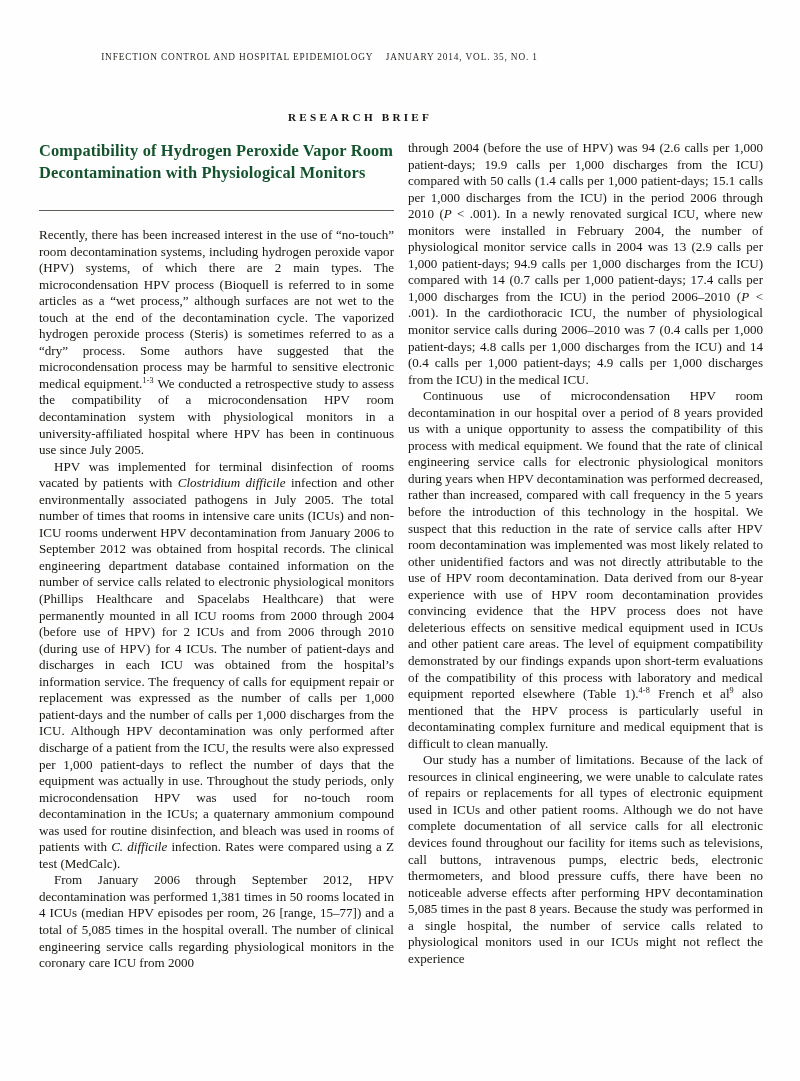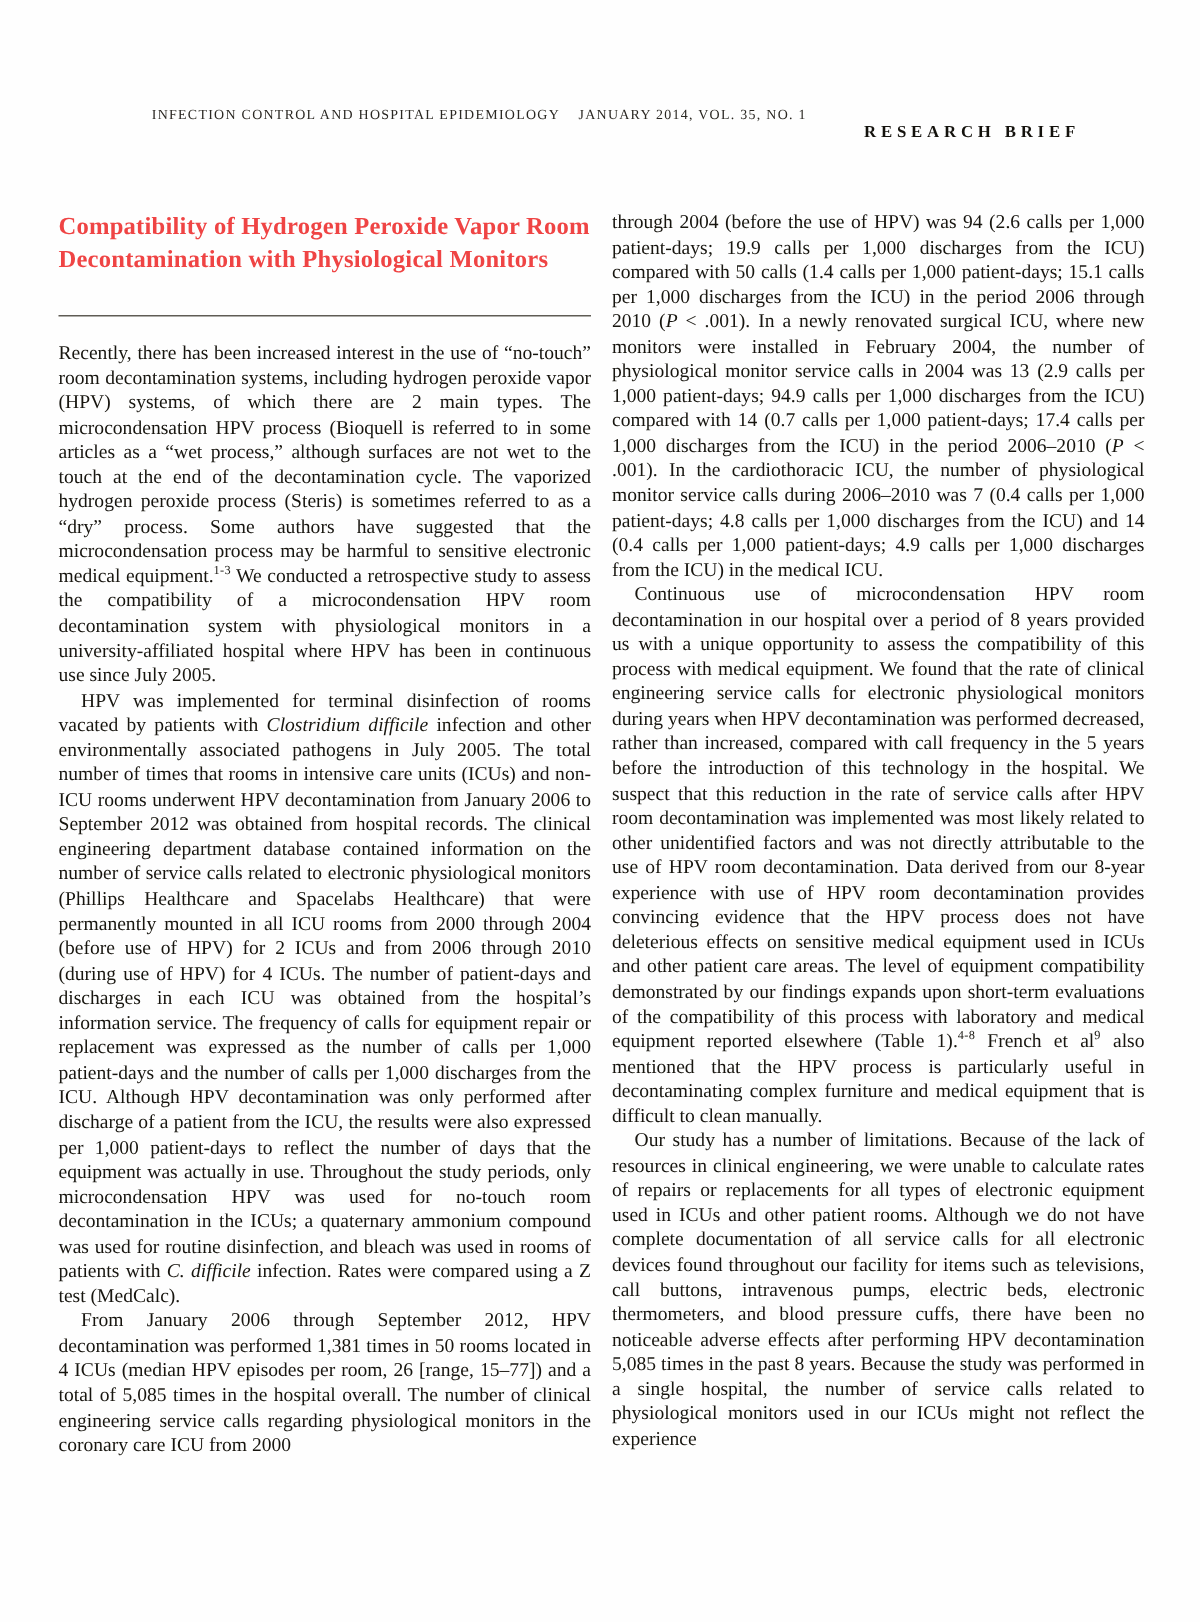--- a/index.html
+++ b/index.html
@@ -14,37 +14,37 @@
     background: #fefefe;
     margin: 0 auto;
     overflow: hidden;
     font-family: "Liberation Serif", "DejaVu Serif", serif;
     color: #17150f;
   }
 
   
   .running-head {
     position: absolute;
-    top: 72px;
+    top: 52px;
     left: 0;
     width: 639px;
     text-align: center;
     font-size: 9.3px;
     letter-spacing: 0.85px;
     color: #2a2722;
     white-space: pre;
   }
 
   
   .section-label {
     position: absolute;
-    top: 82px;
+    top: 111px;
     left: 0;
     width: 720px;
-    text-align: right;
+    text-align: center;
     font-size: 11.2px;
     letter-spacing: 3.2px;
     font-weight: 700;
     color: #14120d;
   }
 
   
   .col {
     position: absolute;
     top: 140px;
@@ -58,21 +58,21 @@
   .col-left  { left: 39px; }
   .col-right { left: 408px; }
 
   .article-title {
     font-size: 16.4px;
     line-height: 21.5px;
     font-weight: 600;
     margin: 0 0 0 0;
     text-align: left;
     letter-spacing: 0.15px;
-    color: #ef4444;
+    color: #14532d;
   }
 
   .title-rule {
     border: 0;
     border-top: 1px solid #5f5c55;
     margin: 27px 0 16px 0;
     width: 100%;
   }
 
   p.body-par {

